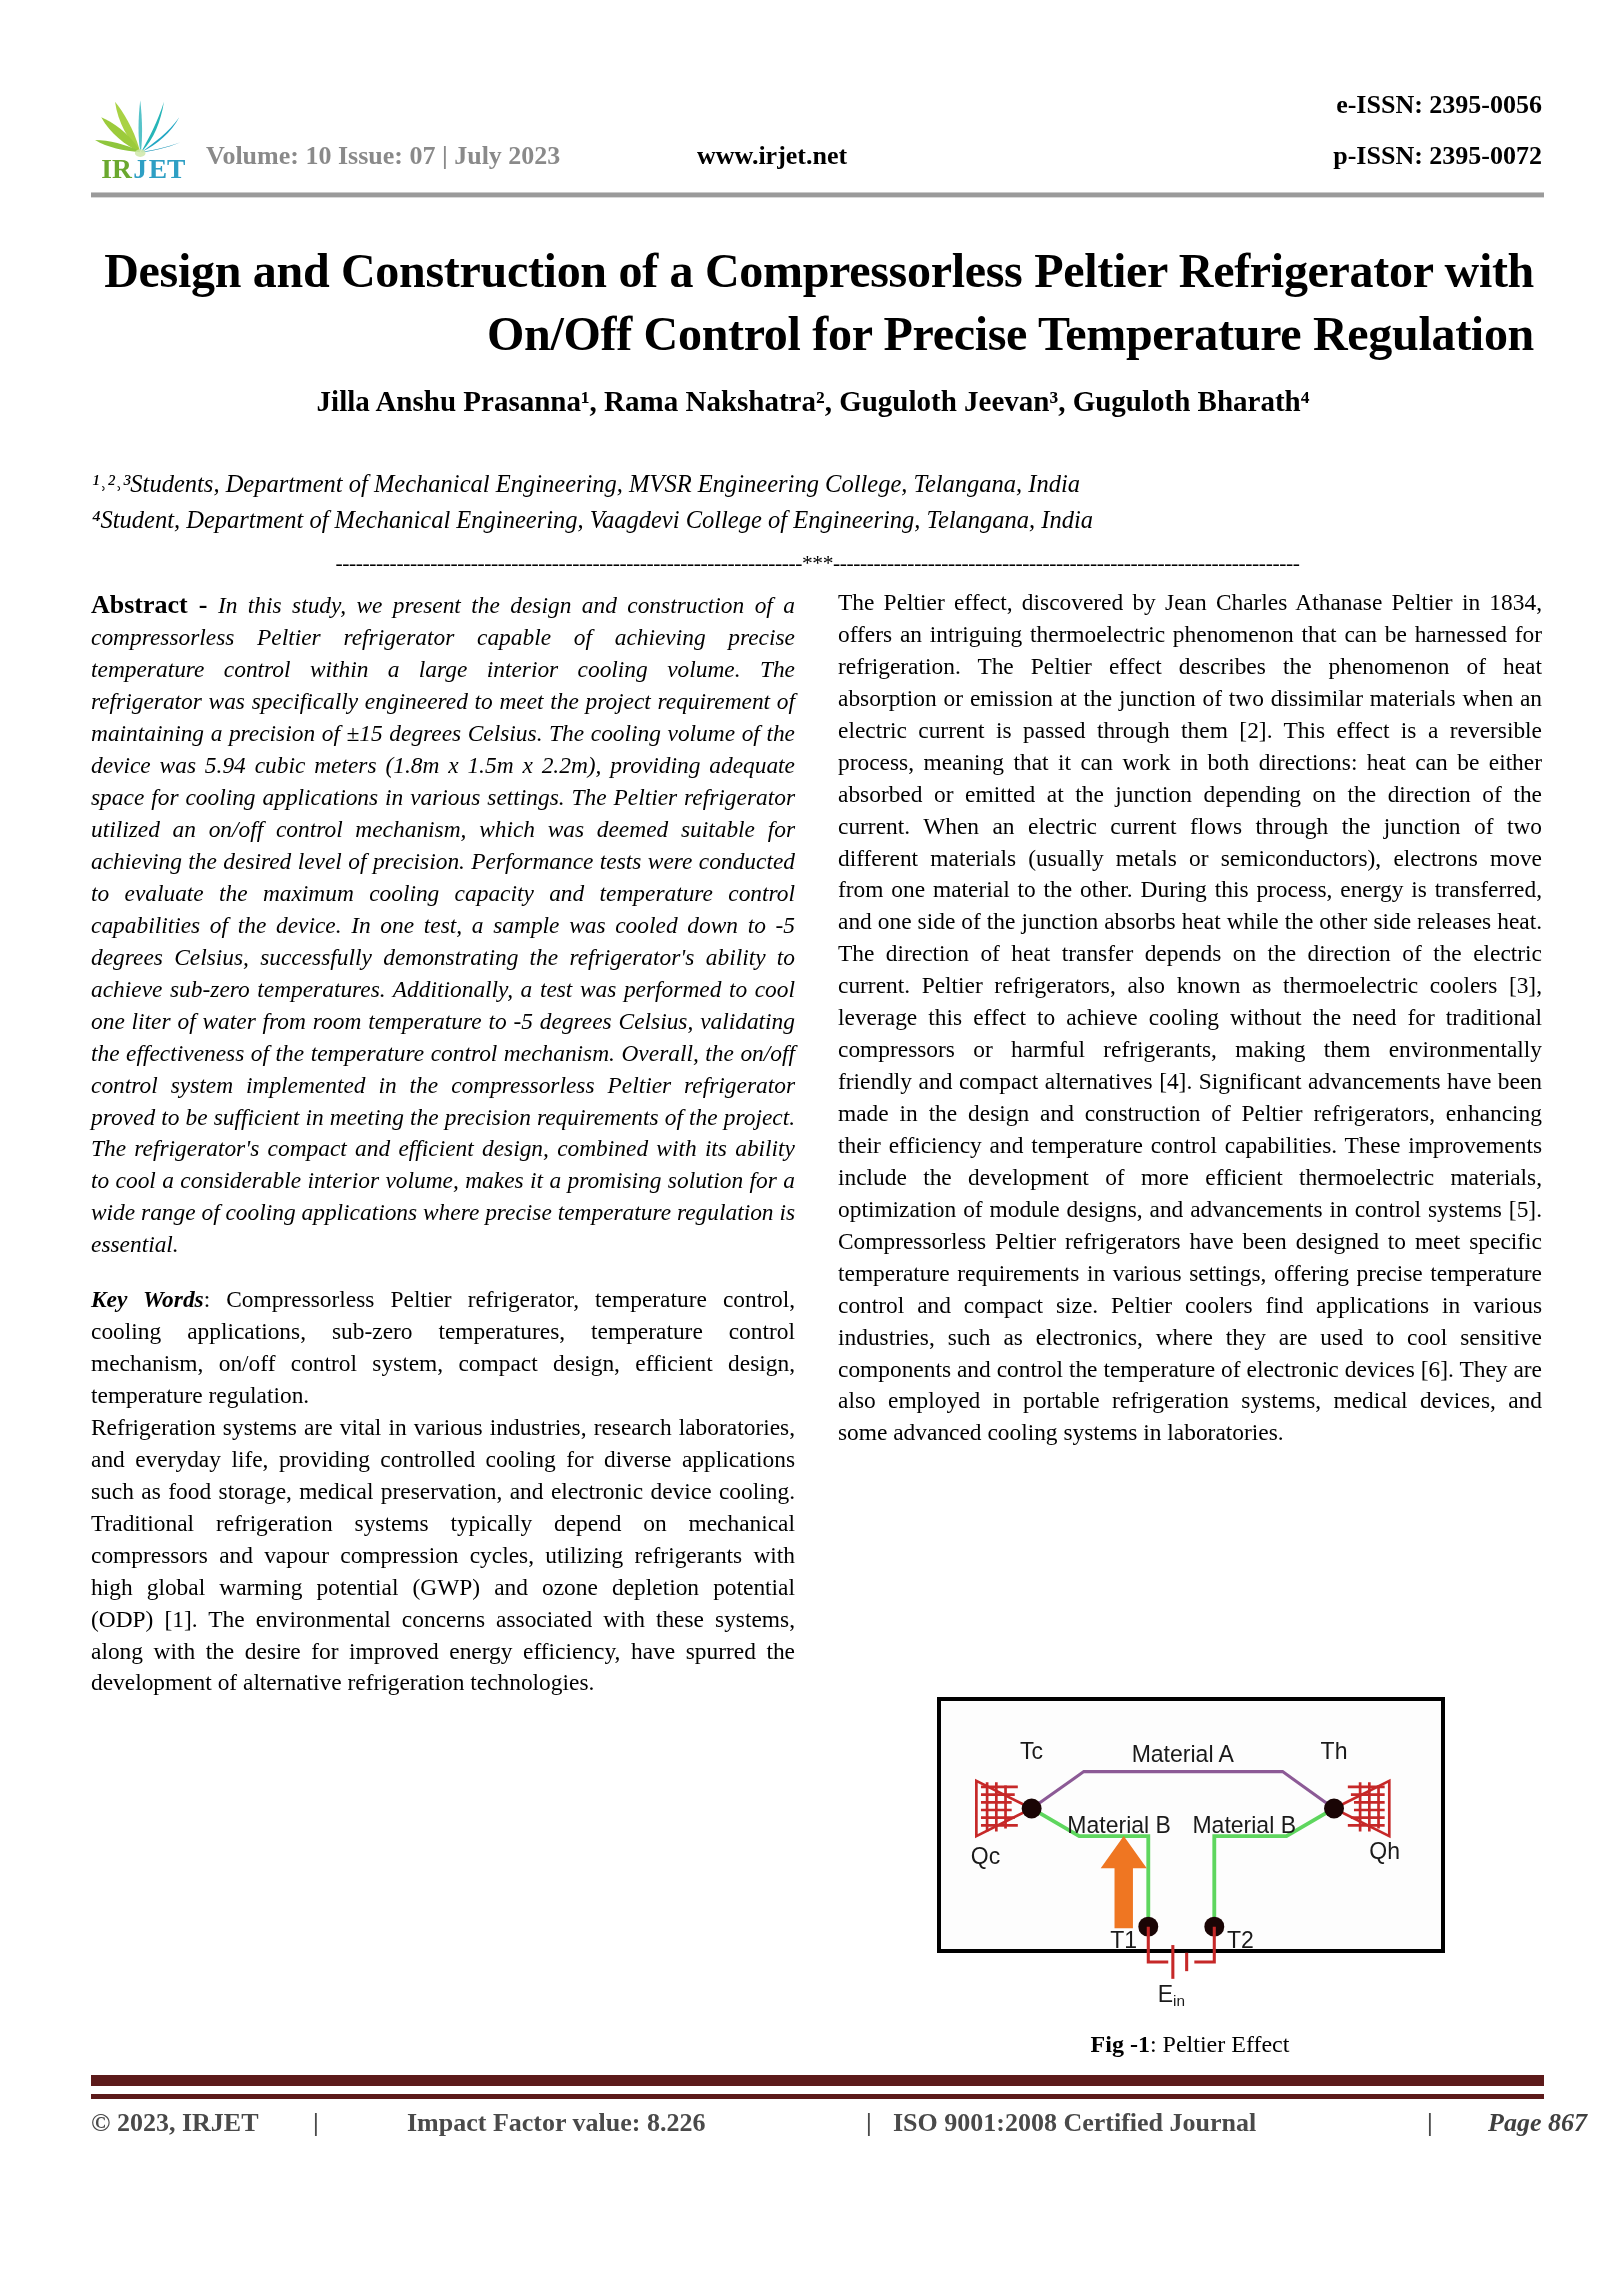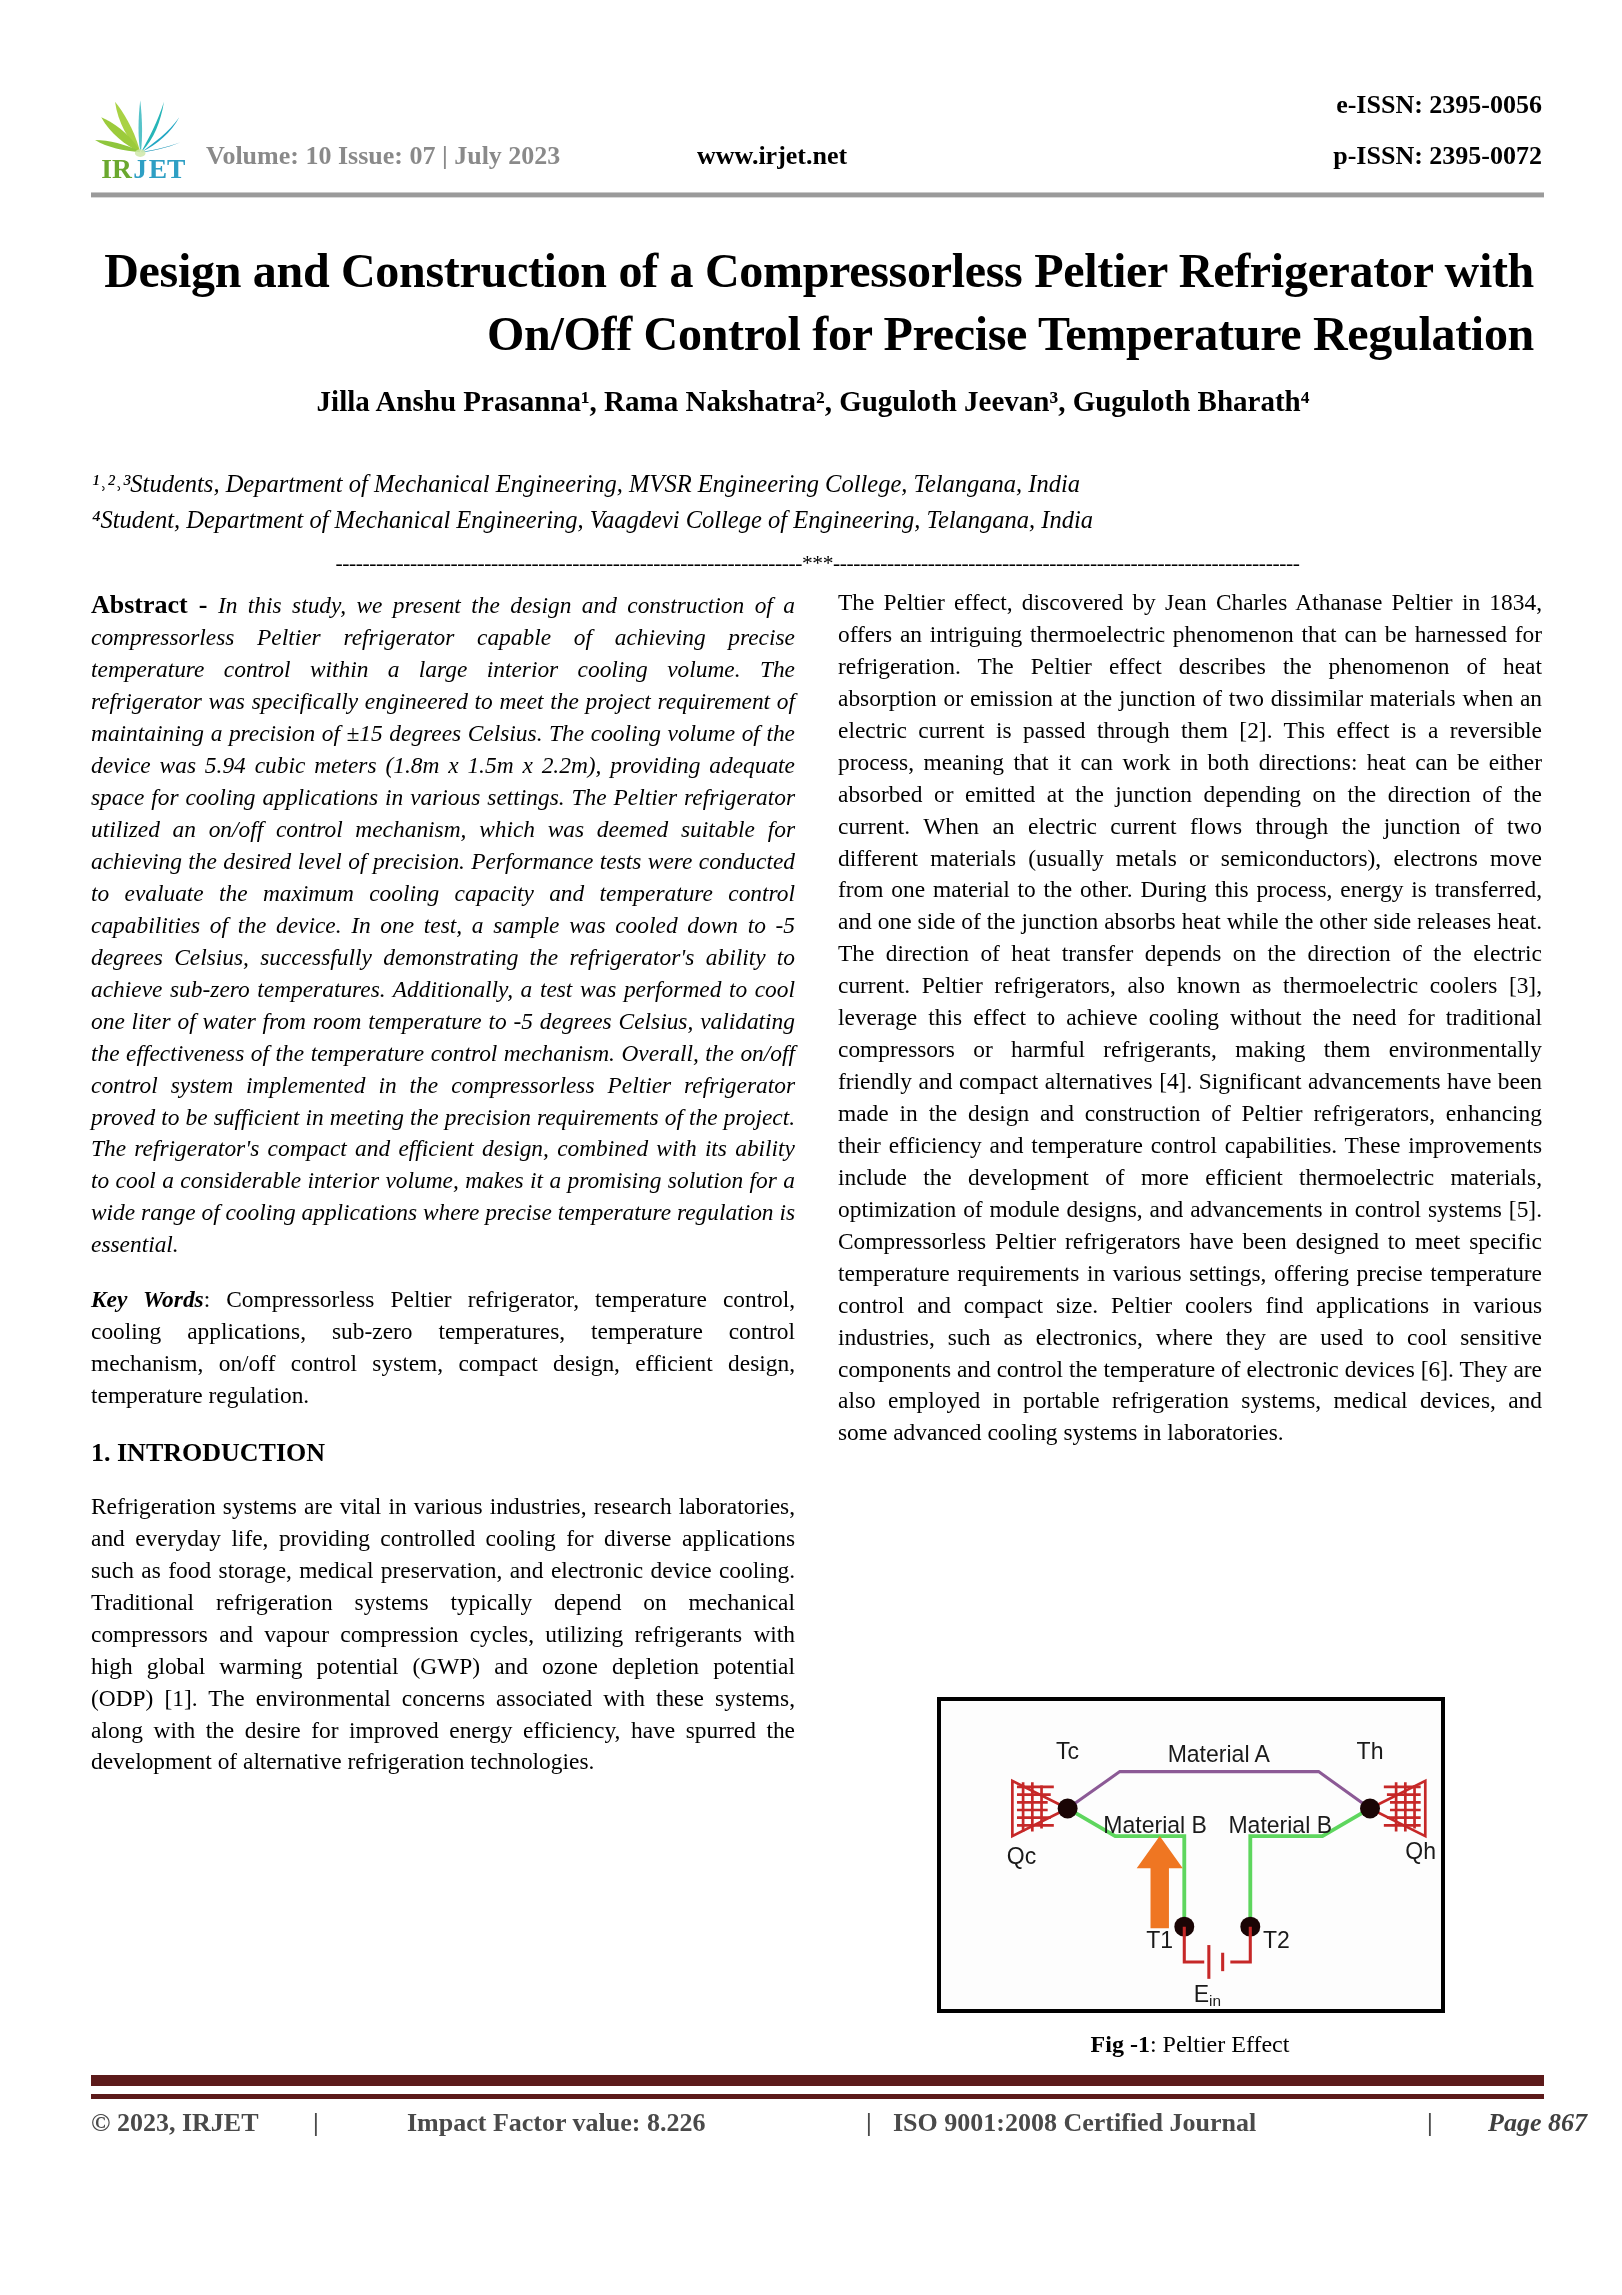--- a/index.html
+++ b/index.html
@@ -191,25 +191,24 @@
     margin-top: 26px;
     margin-bottom: 23px;
   }
 
   
   .figure-box {
     position: absolute;
     left: 937px;
     top: 1697px;
     width: 508px;
-    height: 316px;
+    height: 256px;
     border: 4.6px solid #000000;
     background: #fdfdfd;
     box-sizing: border-box;
-    padding-left: 36px;
   }
   .figure-box svg { display: block; }
   .fig-caption {
     position: absolute;
     left: 838px;
     top: 2031px;
     width: 704px;
     text-align: center;
     font-size: 24px;
   }
@@ -309,21 +308,20 @@
   <div class="col col-left">
 
     <p class="p abstract-p">
       <span class="lead">Abstract -</span><span> In this study, we present the design and construction of a compressorless Peltier refrigerator capable of achieving precise temperature control within a large interior cooling volume. The refrigerator was specifically engineered to meet the project requirement of maintaining a precision of ±15 degrees Celsius. The cooling volume of the device was 5.94 cubic meters (1.8m x 1.5m x 2.2m), providing adequate space for cooling applications in various settings. The Peltier refrigerator utilized an on/off control mechanism, which was deemed suitable for achieving the desired level of precision. Performance tests were conducted to evaluate the maximum cooling capacity and temperature control capabilities of the device. In one test, a sample was cooled down to -5 degrees Celsius, successfully demonstrating the refrigerator's ability to achieve sub-zero temperatures. Additionally, a test was performed to cool one liter of water from room temperature to -5 degrees Celsius, validating the effectiveness of the temperature control mechanism. Overall, the on/off control system implemented in the compressorless Peltier refrigerator proved to be sufficient in meeting the precision requirements of the project. The refrigerator's compact and efficient design, combined with its ability to cool a considerable interior volume, makes it a promising solution for a wide range of cooling applications where precise temperature regulation is essential.</span>
     </p>
 
     <p class="p keywords-p">
       <span class="lead">Key Words</span><span>: Compressorless Peltier refrigerator, temperature control, cooling applications, sub-zero temperatures, temperature control mechanism, on/off control system, compact design, efficient design, temperature regulation.</span>
     </p>
 
-    <div class="section-head">1. INTRODUCTION</div>
 
     <p class="p">Refrigeration systems are vital in various industries, research laboratories, and everyday life, providing controlled cooling for diverse applications such as food storage, medical preservation, and electronic device cooling. Traditional refrigeration systems typically depend on mechanical compressors and vapour compression cycles, utilizing refrigerants with high global warming potential (GWP) and ozone depletion potential (ODP) [1]. The environmental concerns associated with these systems, along with the desire for improved energy efficiency, have spurred the development of alternative refrigeration technologies.</p>
   </div>
 
   <div class="col col-right">
     <p class="p">The Peltier effect, discovered by Jean Charles Athanase Peltier in 1834, offers an intriguing thermoelectric phenomenon that can be harnessed for refrigeration. The Peltier effect describes the phenomenon of heat absorption or emission at the junction of two dissimilar materials when an electric current is passed through them [2]. This effect is a reversible process, meaning that it can work in both directions: heat can be either absorbed or emitted at the junction depending on the direction of the current. When an electric current flows through the junction of two different materials (usually metals or semiconductors), electrons move from one material to the other. During this process, energy is transferred, and one side of the junction absorbs heat while the other side releases heat. The direction of heat transfer depends on the direction of the electric current. Peltier refrigerators, also known as thermoelectric coolers [3], leverage this effect to achieve cooling without the need for traditional compressors or harmful refrigerants, making them environmentally friendly and compact alternatives [4]. Significant advancements have been made in the design and construction of Peltier refrigerators, enhancing their efficiency and temperature control capabilities. These improvements include the development of more efficient thermoelectric materials, optimization of module designs, and advancements in control systems [5]. Compressorless Peltier refrigerators have been designed to meet specific temperature requirements in various settings, offering precise temperature control and compact size. Peltier coolers find applications in various industries, such as electronics, where they are used to cool sensitive components and control the temperature of electronic devices [6]. They are also employed in portable refrigeration systems, medical devices, and some advanced cooling systems in laboratories.</p>
   </div>
 
   <div class="figure-box">
     <svg width="499" height="307" viewBox="0 0 650 400" xmlns="http://www.w3.org/2000/svg">

